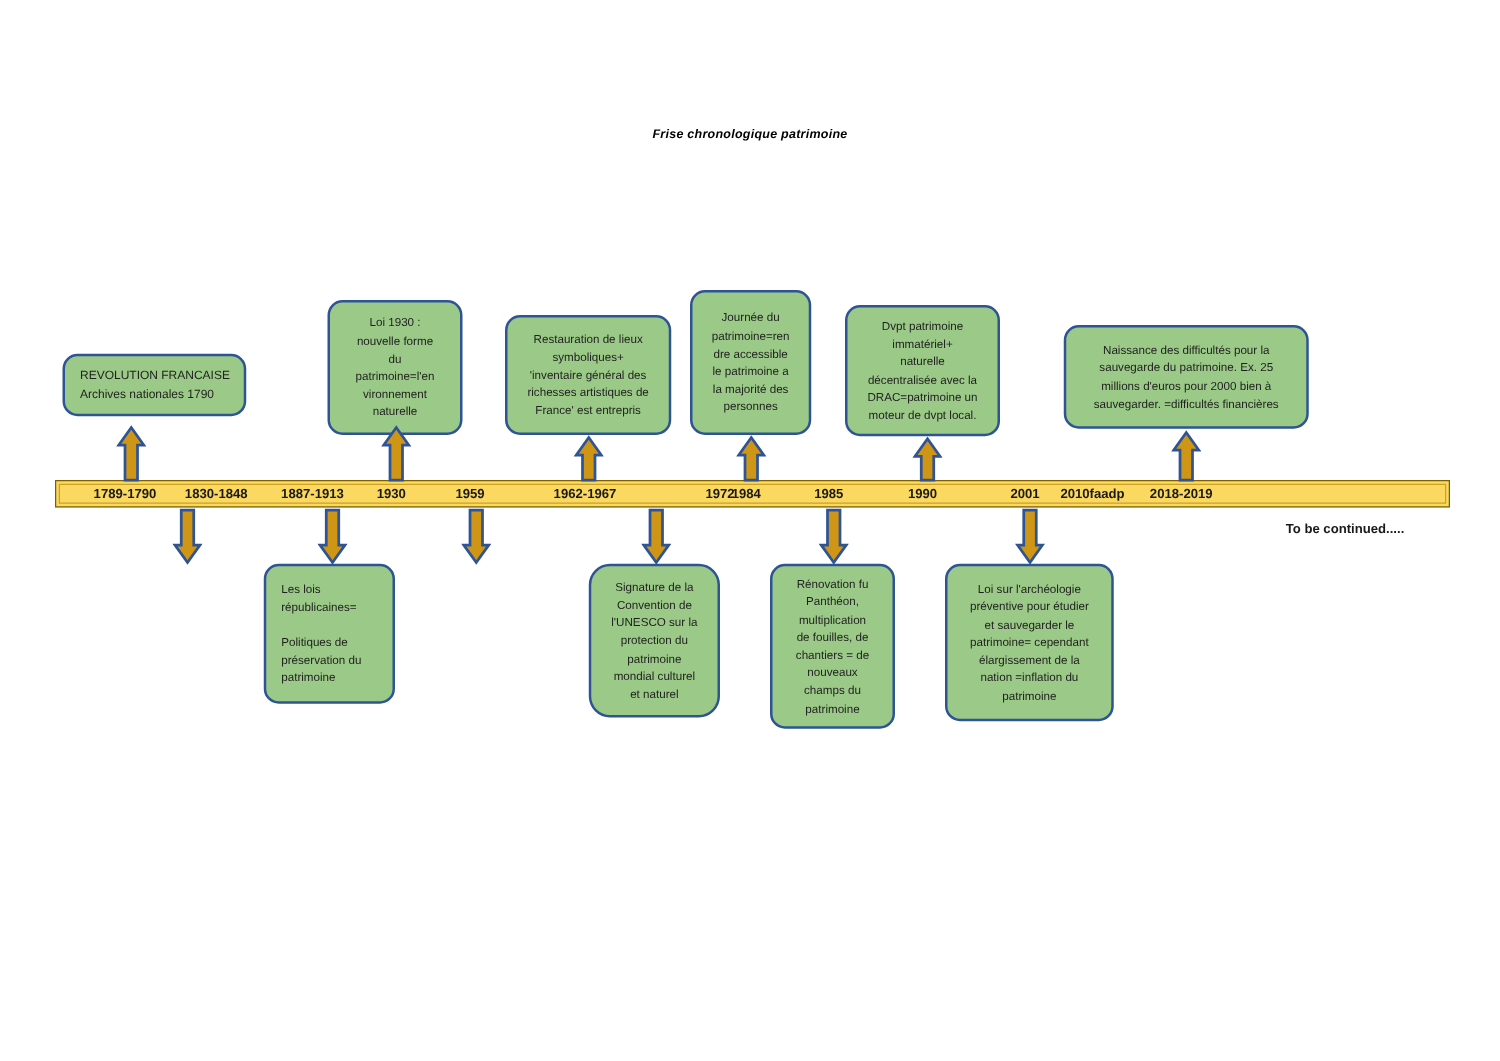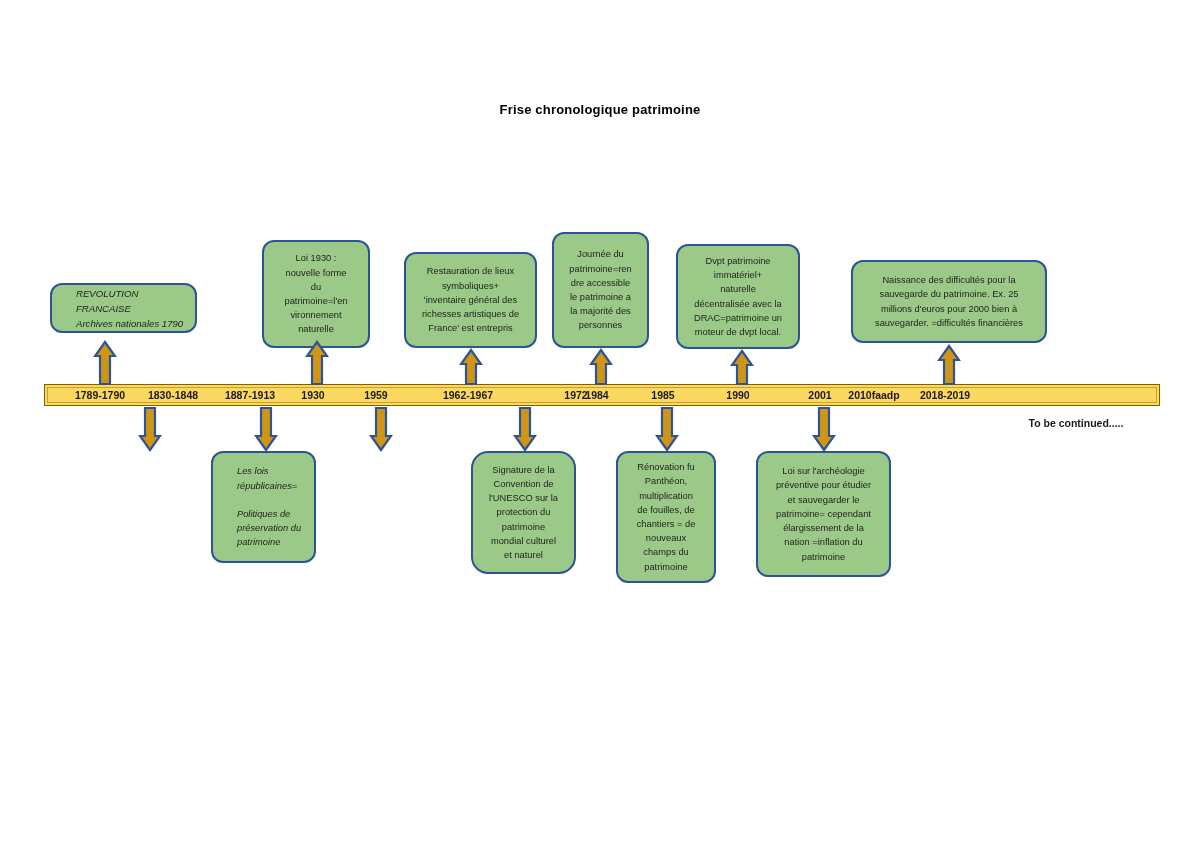--- a/index.html
+++ b/index.html
@@ -16,21 +16,22 @@
     height: 849px;
     background: #ffffff;
     overflow: hidden;
   }
   #page-title {
     position: absolute;
     left: 0;
     top: 102px;
     width: 1200px;
     text-align: center;
-    font-size: 13px;
+    font-size: 10px;
+    font-style: italic;
     font-weight: bold;
     color: #000000;
     letter-spacing: 0.2px;
   }
 
   
   .timeline-bar {
     position: absolute;
     left: 44px;
     top: 384px;
@@ -78,22 +79,21 @@
     text-align: center;
     display: flex;
     flex-direction: column;
     align-items: center;
     justify-content: center;
     padding: 4px 6px;
   }
   .event-box.left-align {
     text-align: left;
     align-items: flex-start;
-    padding-left: 24px;
-    font-style: italic;
+    padding-left: 12px;
   }
   .event-box p {
     margin: 0;
     width: 100%;
     white-space: pre-line;
   }
 
   
   .arrow {
     position: absolute;

